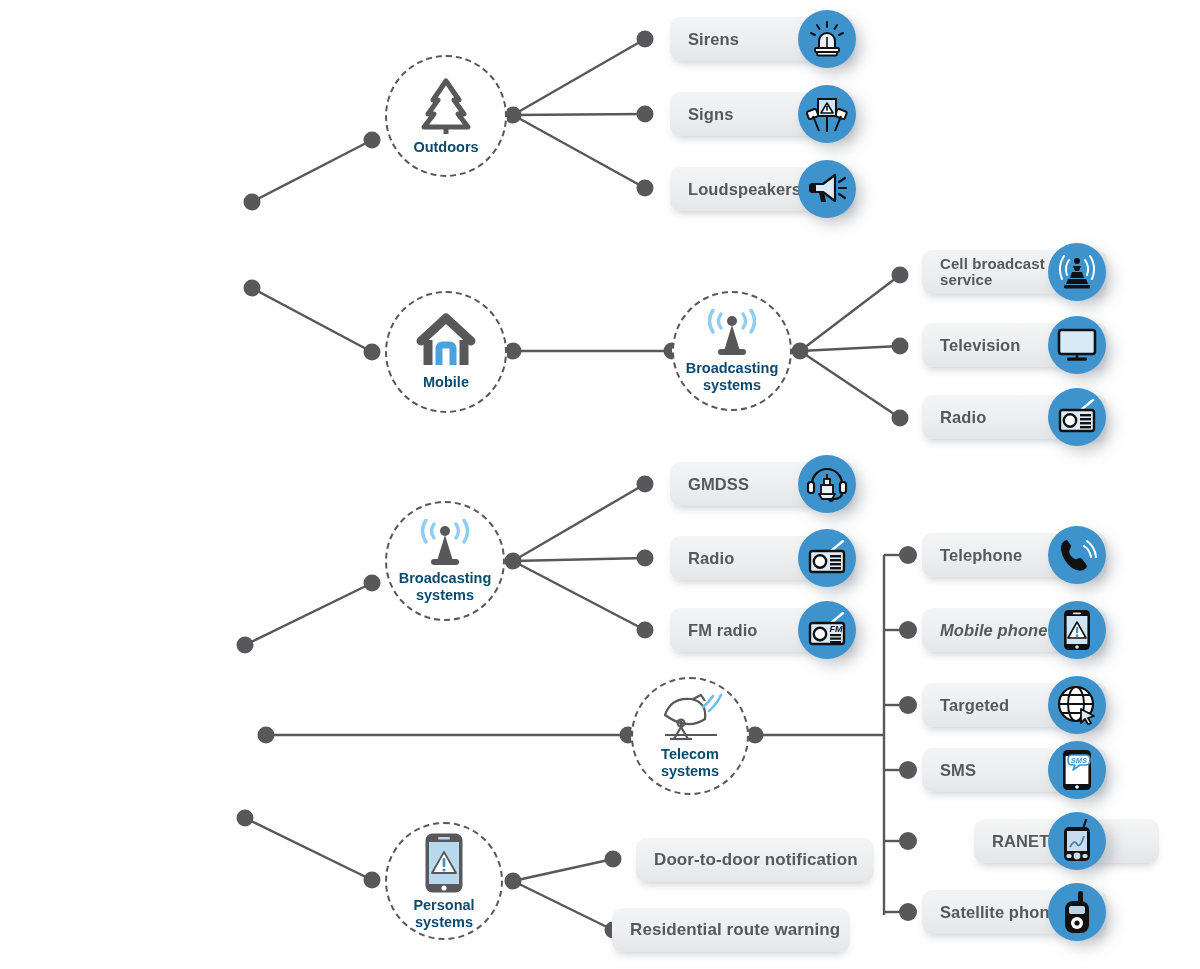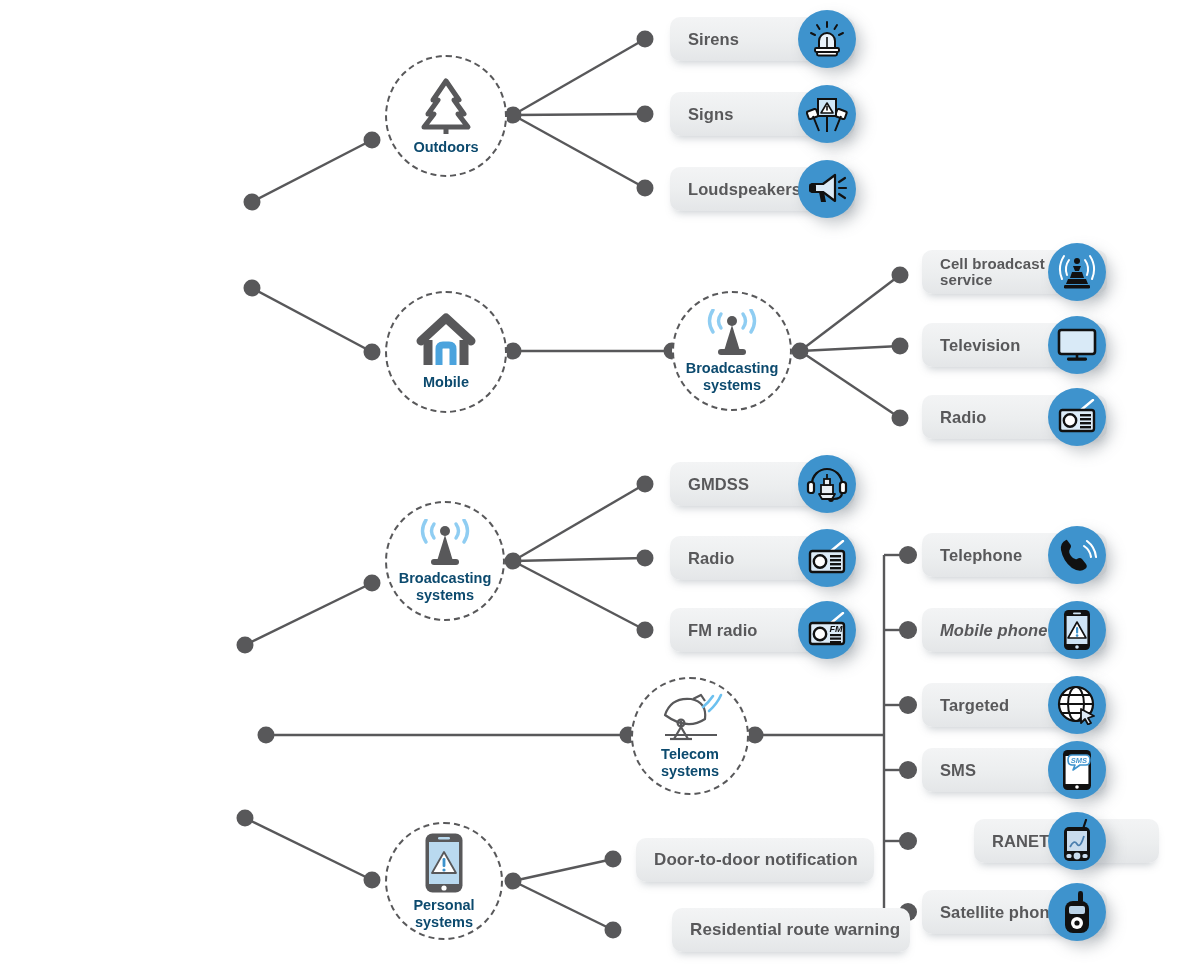--- a/index.html
+++ b/index.html
@@ -503,17 +503,17 @@
       <rect x="3" y="11" width="24" height="32" rx="8" fill="#111"></rect>
       <rect x="7" y="16" width="16" height="8" rx="2" fill="#bcd4e8"></rect>
       <circle cx="15" cy="33" r="6" fill="#fff"></circle>
       <circle cx="15" cy="33" r="2.6" fill="#111"></circle>
     </svg>
   </div>
 
   <div class="leaf wide" style="left:636px; top:838px; width:238px;">
     <span class="leaf-label">Door-to-door notification</span>
   </div>
-  <div class="leaf wide" style="left:672px; top:908px; width:238px;">
+  <div class="leaf wide" style="left:612px; top:908px; width:238px;">
     <span class="leaf-label">Residential route warning</span>
   </div>
 
 </div>
 
 </body></html>

